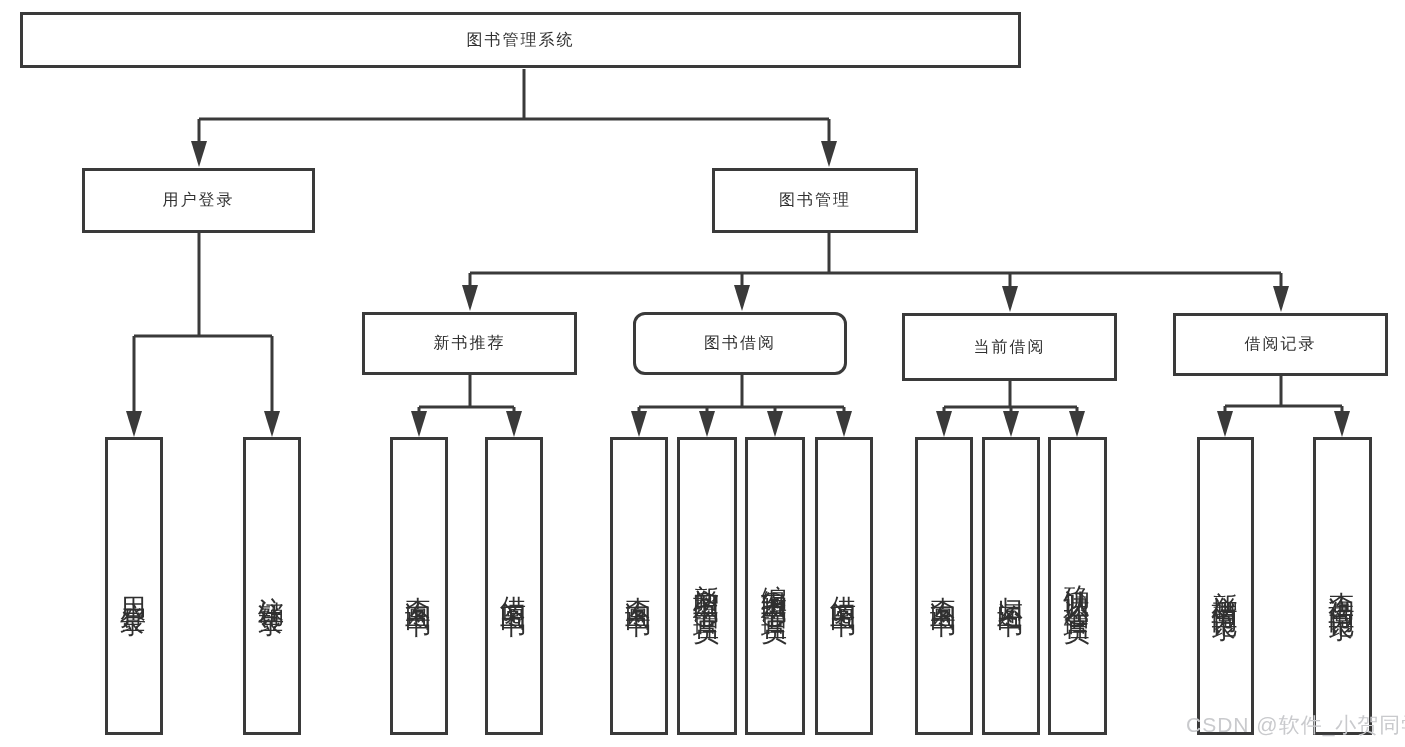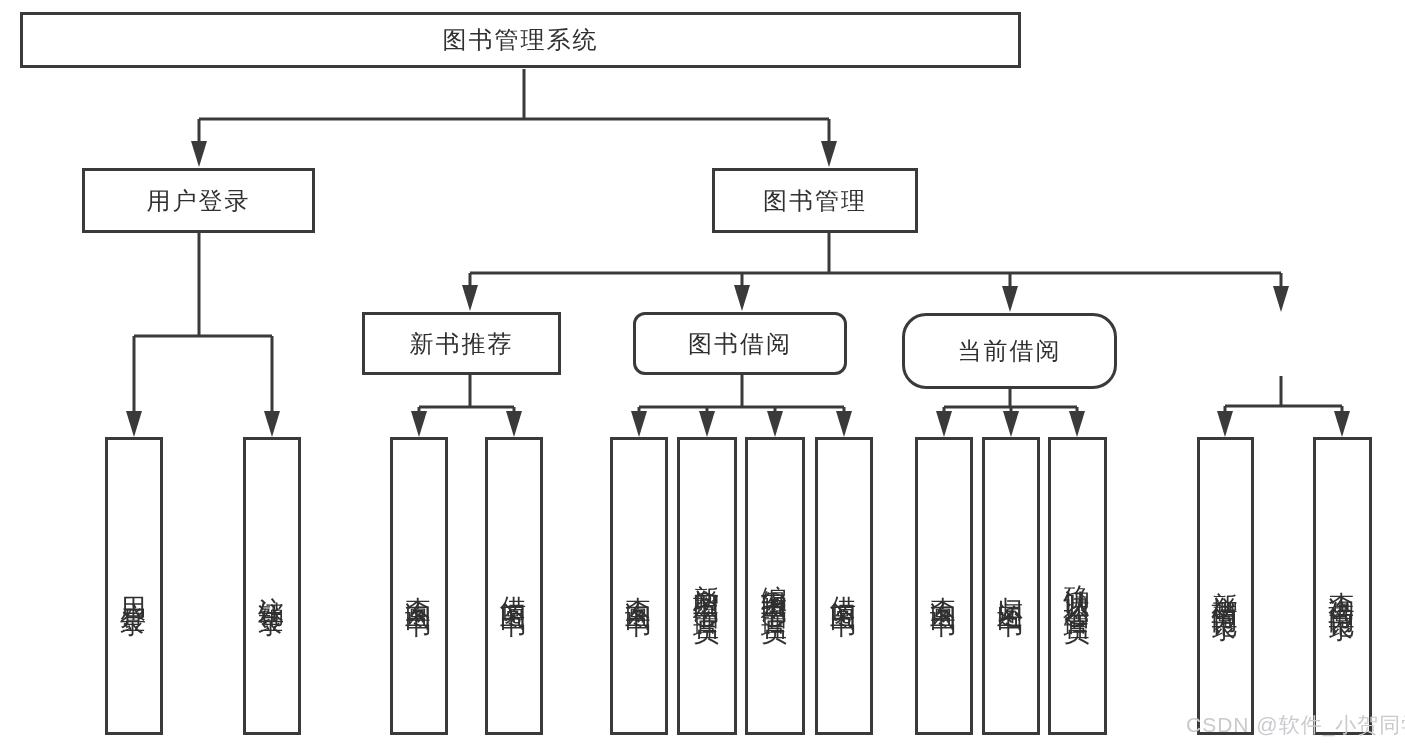--- a/index.html
+++ b/index.html
@@ -29,21 +29,21 @@
     box-sizing: border-box;
     background: #ffffff;
     border: 3px solid #3a3a3a;
     display: flex;
     align-items: center;
     justify-content: center;
     color: #303030;
     z-index: 1;
   }
   .hnode {
-    font-size: 24px;
+    font-size: 16px;
     letter-spacing: 2px;
     white-space: nowrap;
   }
   .leaf {
     writing-mode: vertical-rl;
     text-orientation: mixed;
     font-size: 26px;
     letter-spacing: 5px;
     white-space: nowrap;
   }
@@ -110,28 +110,31 @@
     <span>图书管理系统</span>
   </div>
 
   <div class="node hnode" style="left:82px; top:168px; width:233px; height:65px;">
     <span>用户登录</span>
   </div>
   <div class="node hnode" style="left:712px; top:168px; width:206px; height:65px;">
     <span>图书管理</span>
   </div>
 
-  <div class="node hnode" style="left:362px; top:312px; width:199px; height:63px;">
+  <div class="node hnode" style="left:362px; top:312px; width:215px; height:63px;">
     <span>新书推荐</span>
   </div>
   <div class="node hnode" style="left:633px; top:312px; width:214px; height:63px;border-radius:12px;">
     <span>图书借阅</span>
   </div>
-  <div class="node hnode" style="left:902px; top:313px; width:215px; height:76px;border-radius:24px;">
+  <div class="node hnode" style="left:902px; top:313px; width:215px; height:68px;">
     <span>当前借阅</span>
+  </div>
+  <div class="node hnode" style="left:1173px; top:313px; width:215px; height:63px;">
+    <span>借阅记录</span>
   </div>
 
   <div class="node leaf" style="left:105px; top:437px; width:58px; height:298px;">
     <span>用户登录</span>
   </div>
   <div class="node leaf" style="left:243px; top:437px; width:58px; height:298px;">
     <span>注销登录</span>
   </div>
 
   <div class="node leaf" style="left:390px; top:437px; width:58px; height:298px;">

